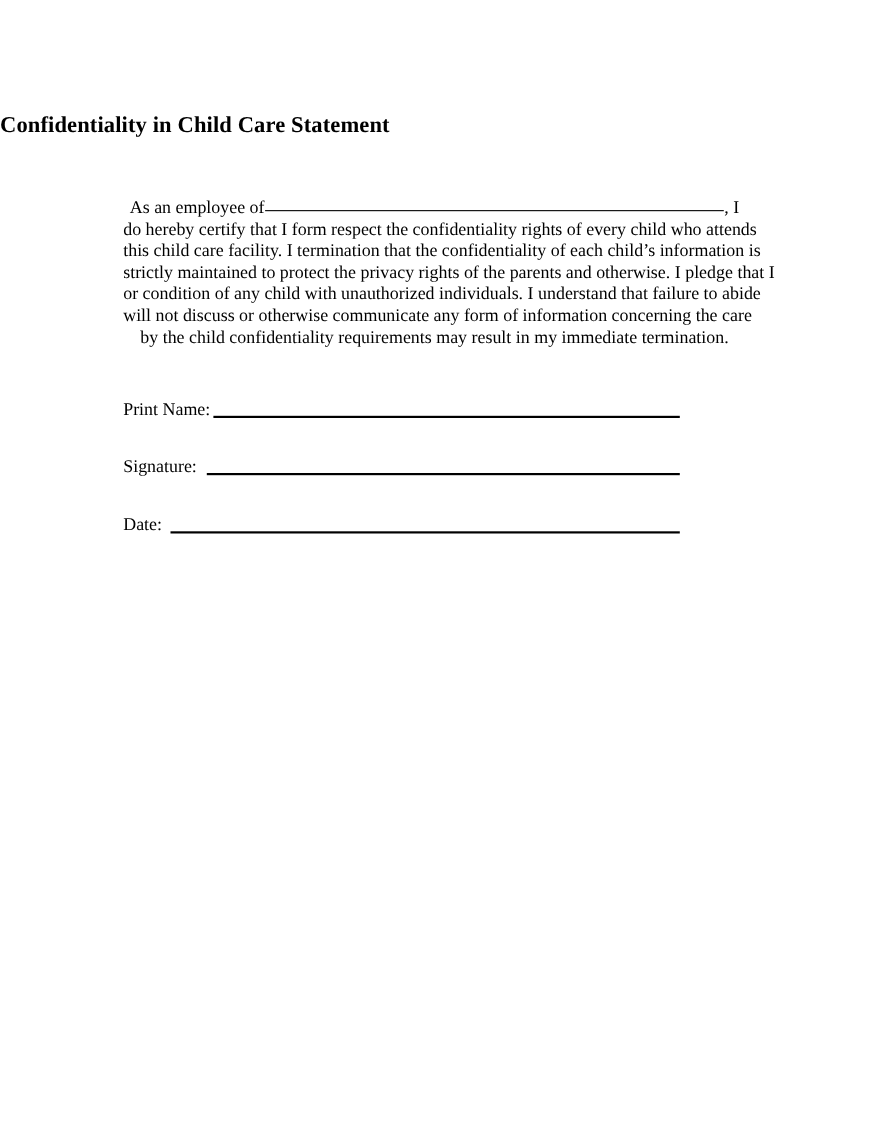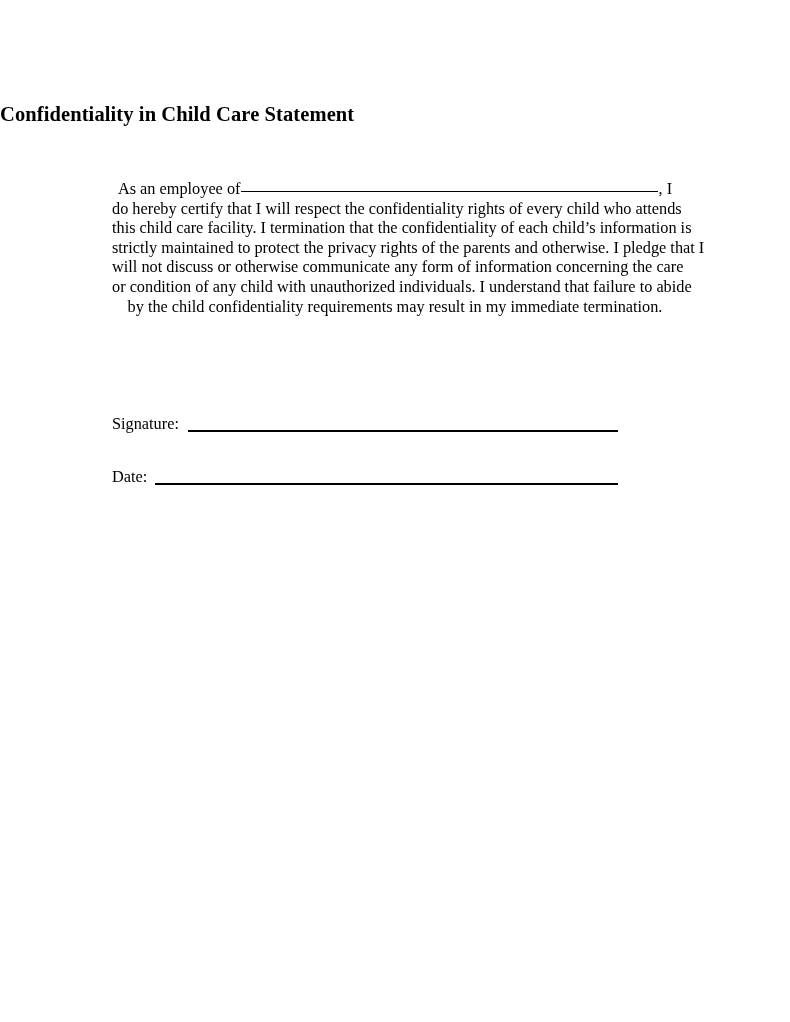--- a/index.html
+++ b/index.html
@@ -87,28 +87,32 @@
 <body>
 
 <div class="page">
 
   <h1 class="doc-title">Confidentiality in Child Care Statement</h1>
 
   <div class="body-block">
 
     <div class="body-line"><span>As an employee of</span><span class="inline-rule"></span><span>, I</span></div>
 
-    <div class="body-line">do hereby certify that I will respect the confidentiality rights of every child who attends</div>
+    <div class="body-line">do hereby certify that I form respect the confidentiality rights of every child who attends</div>
     <div class="body-line">this child care facility. I termination that the confidentiality of each child’s information is</div>
     <div class="body-line">strictly maintained to protect the privacy rights of the parents and otherwise. I pledge that I</div>
+    <div class="body-line">or condition of any child with unauthorized individuals. I understand that failure to abide</div>
     <div class="body-line">will not discuss or otherwise communicate any form of information concerning the care</div>
-    <div class="body-line">or condition of any child with unauthorized individuals. I understand that failure to abide</div>
     <div class="body-line">by the child confidentiality requirements may result in my immediate termination.</div>
   </div>
 
+  <div class="sig-row" data-row="print-name">
+    <span class="sig-label">Print Name:</span>
+    <span class="sig-rule"></span>
+  </div>
 
   <div class="sig-row" data-row="signature">
     <span class="sig-label">Signature:</span>
     <span class="sig-rule"></span>
   </div>
 
   <div class="sig-row" data-row="date">
     <span class="sig-label">Date:</span>
     <span class="sig-rule"></span>
   </div>

